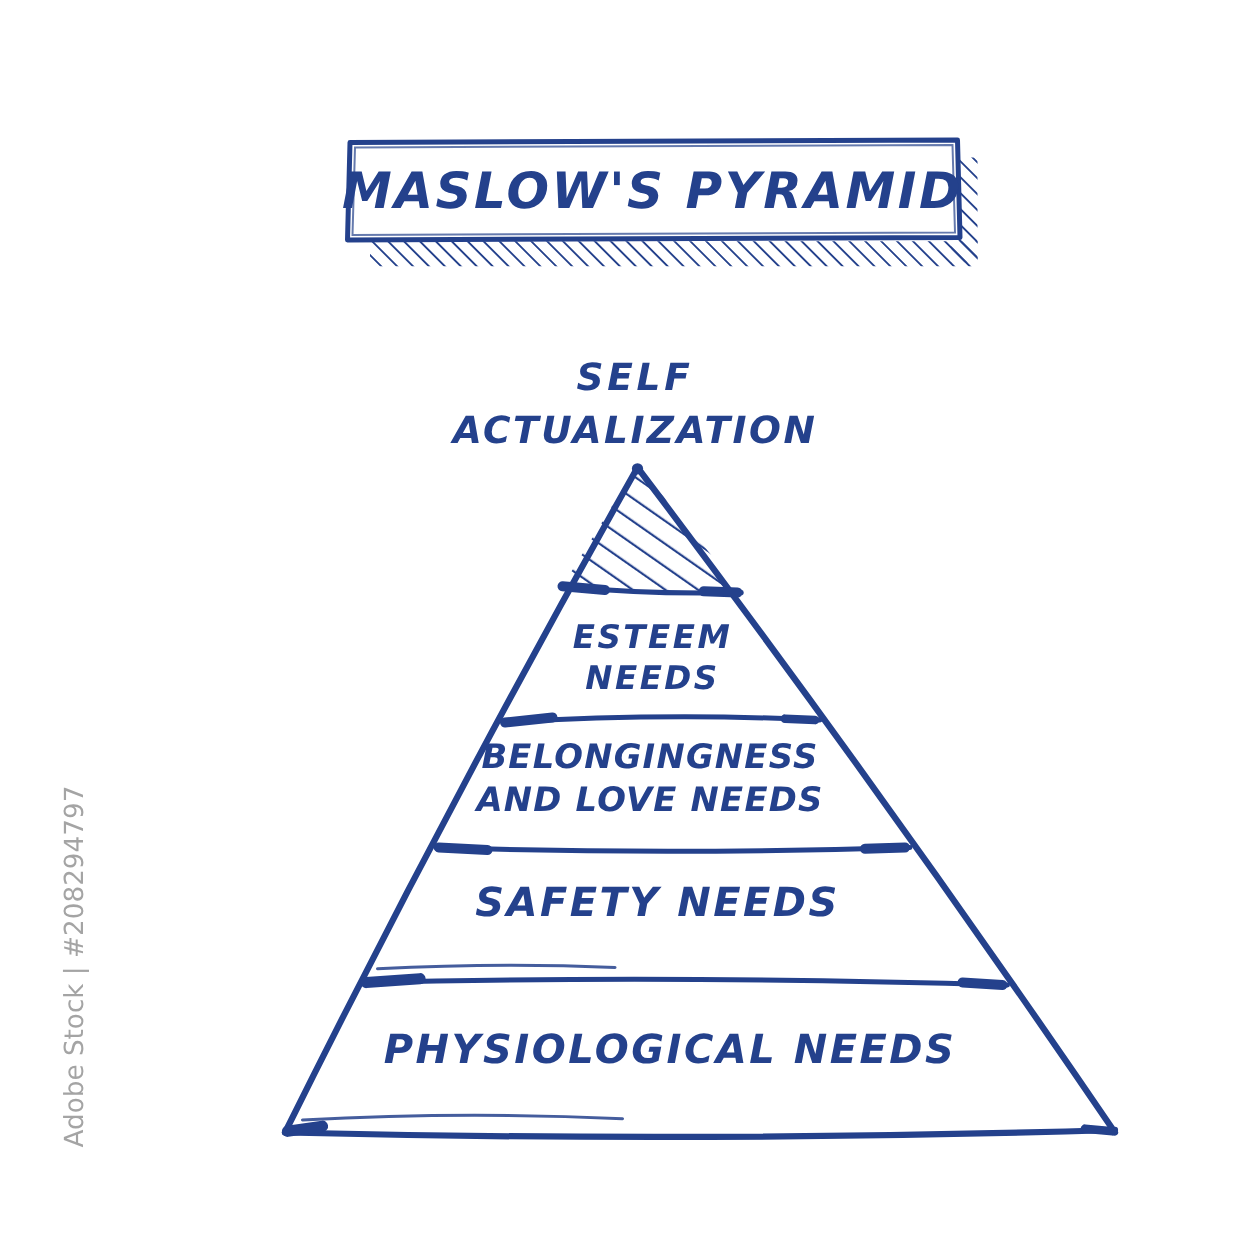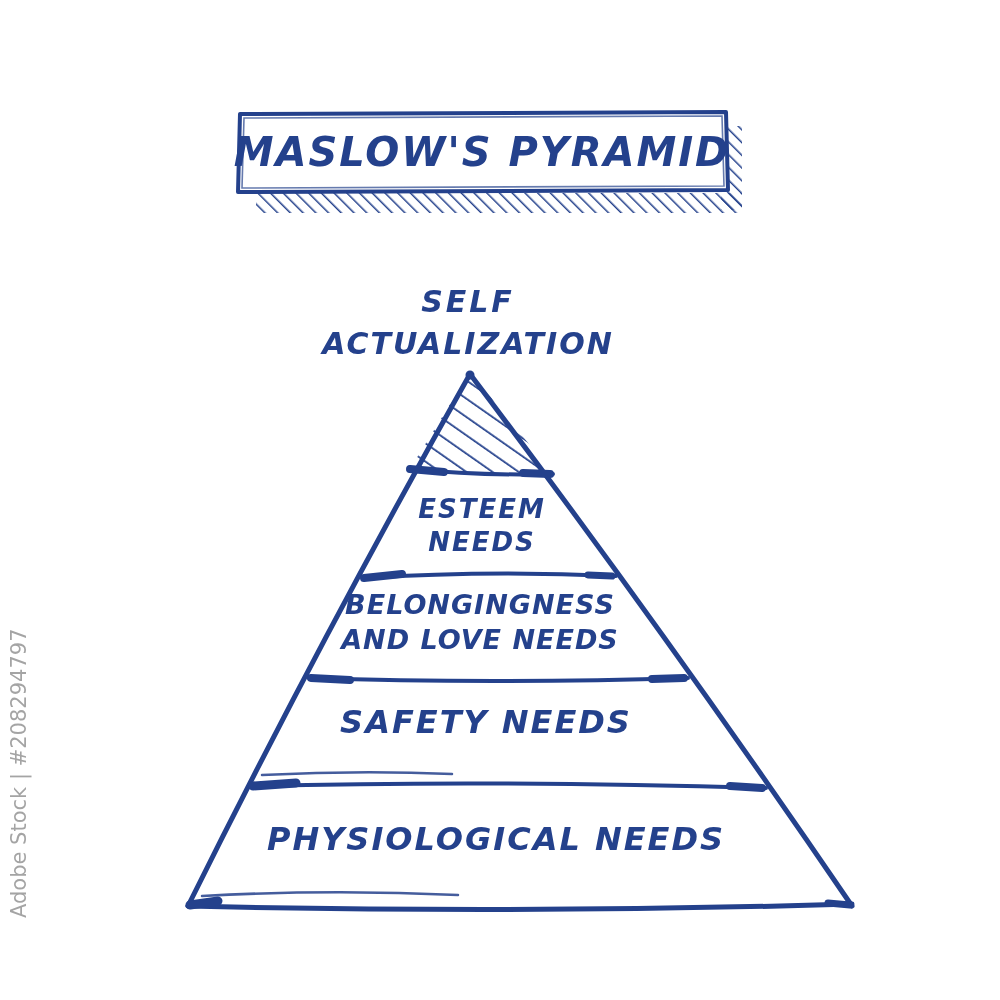--- a/index.html
+++ b/index.html
@@ -7,20 +7,21 @@
     padding: 0;
     background: #ffffff;
     font-family: "DejaVu Sans", sans-serif;
   }
   .canvas {
     position: relative;
     width: 868px;
     height: 1000px;
     background: #ffffff;
     overflow: hidden;
+    padding-left: 40px;
   }
   svg text {
     font-family: "DejaVu Sans", sans-serif;
   }
   .ink-text {
     fill: #24418c;
     font-weight: bold;
     font-style: italic;
   }
   .wm-text {

